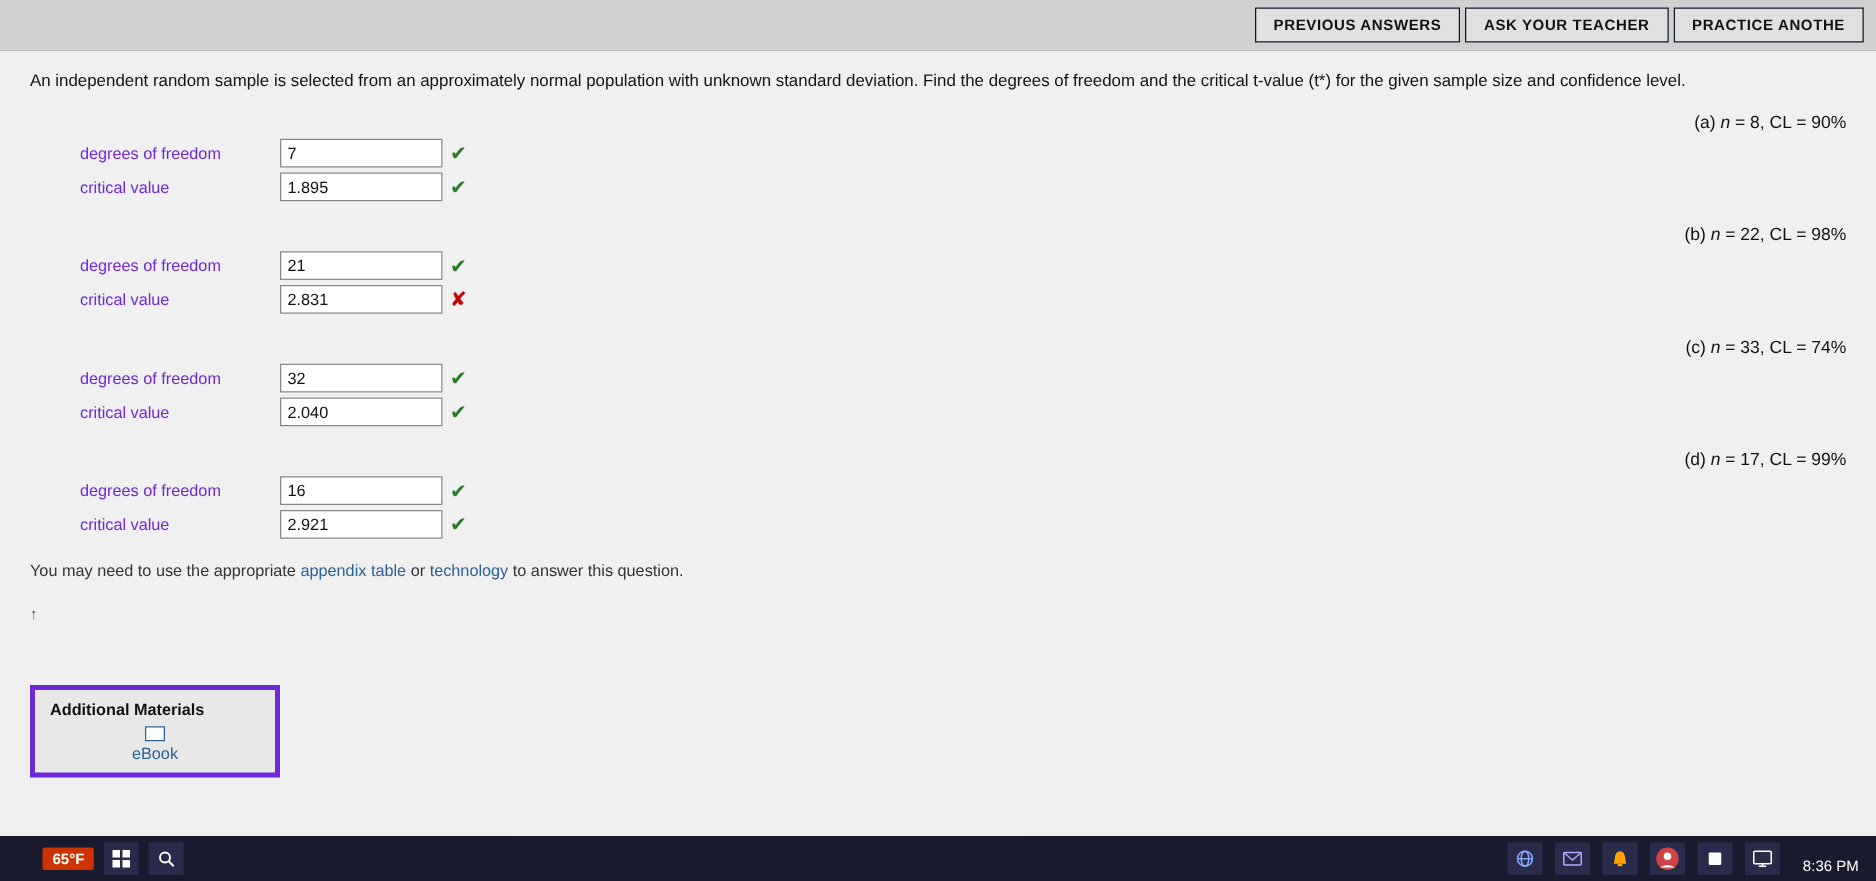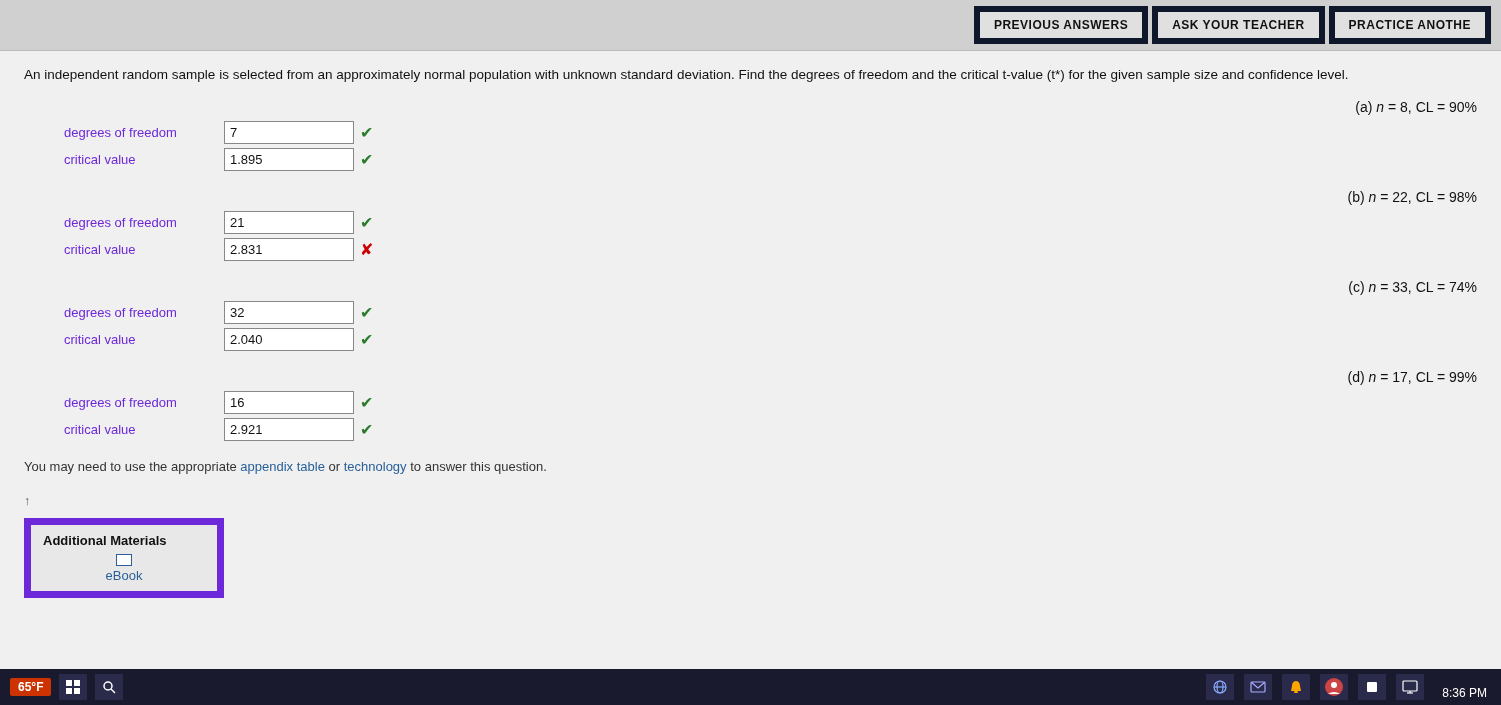--- a/index.html
+++ b/index.html
@@ -17,21 +17,21 @@
       display: flex;
       justify-content: flex-end;
       align-items: center;
       background: #d0d0d0;
       padding: 6px 10px;
       gap: 4px;
       border-bottom: 1px solid #bbb;
     }
     .top-bar button {
       background: #e0e0e0;
-      border: 6px solid #0f172a;
+      border: 1px solid #0f172a;
       padding: 6px 14px;
       font-size: 12px;
       font-weight: bold;
       cursor: pointer;
       color: #111;
       letter-spacing: 0.5px;
     }
 
     
     .main-content {
@@ -105,25 +105,26 @@
       text-decoration: none;
     }
 
     .arrow-up {
       font-size: 12px;
       color: #555;
       margin-bottom: 10px;
     }
 
     .additional-materials {
-      border: 7px solid #6d28d9;
+      border: 4px solid #6d28d9;
       background: #e8e8e8;
       padding: 8px 12px;
       display: inline-block;
       min-width: 200px;
+      margin-top: 40px;
     }
     .additional-materials-title {
       font-size: 13px;
       font-weight: bold;
       color: #111;
       margin-bottom: 6px;
     }
     .ebook-link {
       display: flex;
       align-items: center;
@@ -154,20 +155,21 @@
       display: flex;
       align-items: center;
       justify-content: space-between;
       padding: 0 10px;
       z-index: 100;
     }
     .taskbar-left {
       display: flex;
       align-items: center;
       gap: 8px;
+      margin-left: 24px;
     }
     .taskbar-temp {
       background: #cc3300;
       color: #fff;
       font-size: 12px;
       font-weight: bold;
       padding: 2px 8px;
       border-radius: 2px;
     }
     .taskbar-time {

